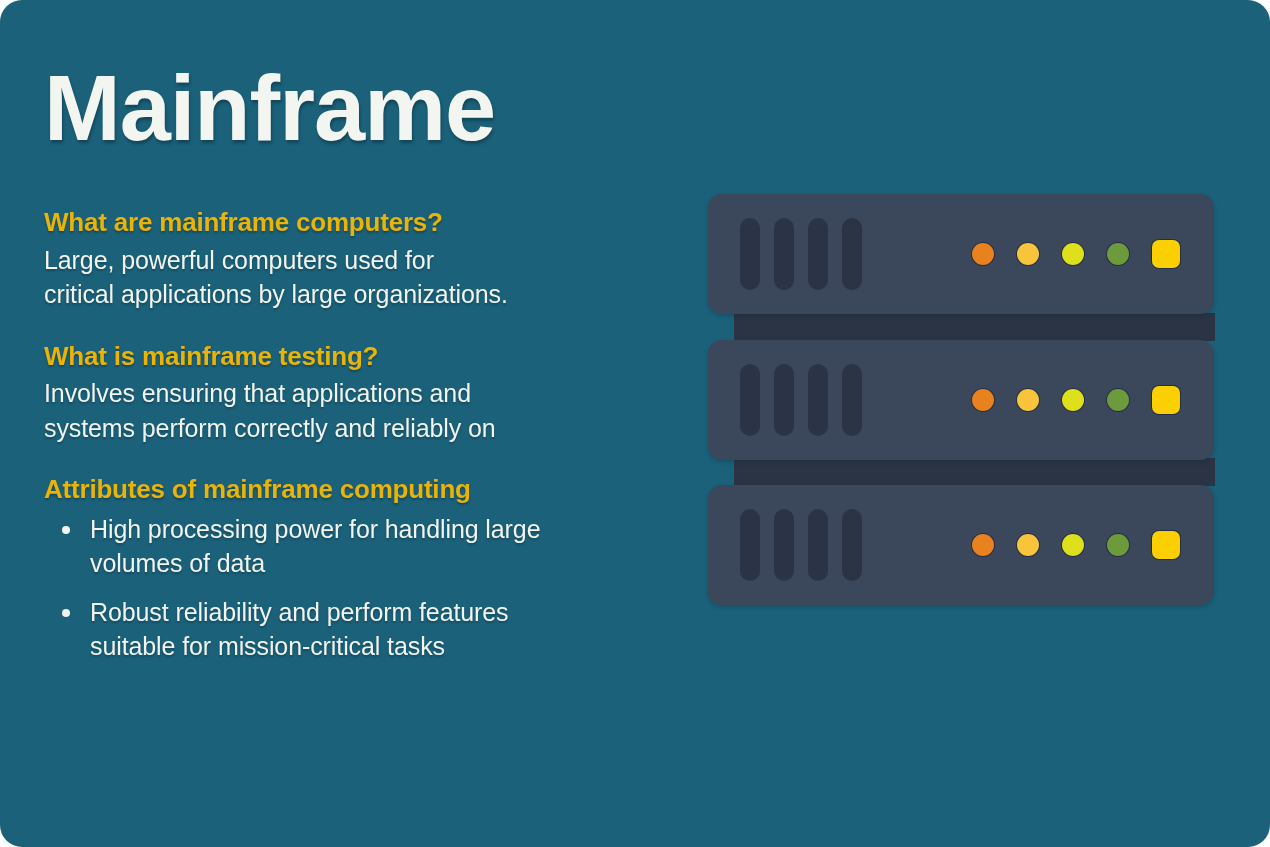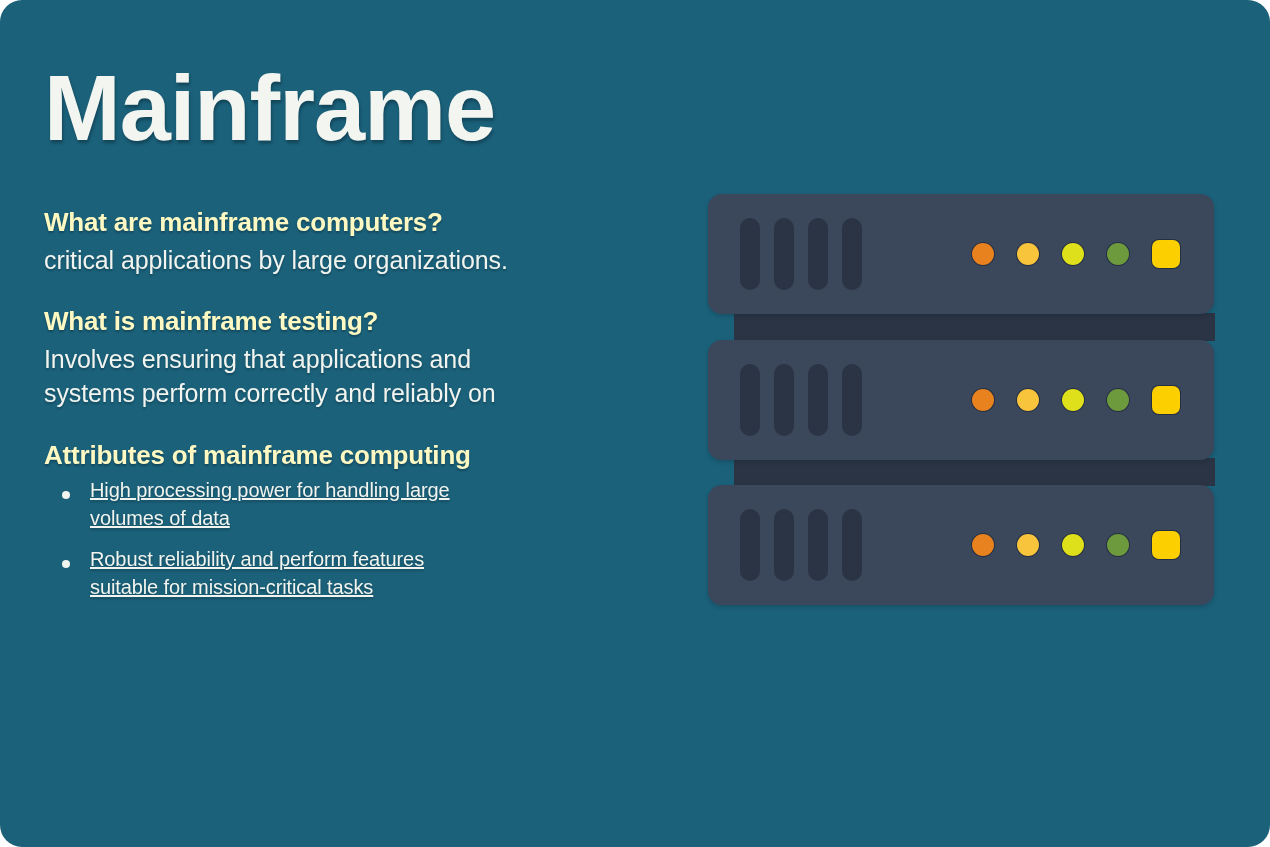--- a/index.html
+++ b/index.html
@@ -39,21 +39,21 @@
     margin: 0 0 52px 0;
   }
 
   .section {
     margin-bottom: 28px;
   }
 
   .section-heading {
     font-size: 26px;
     font-weight: bold;
-    color: #fef9c3;
+    color: #eab308;
     line-height: 1.25;
     margin: 0 0 4px 0;
     text-shadow: 0px 2px 2px rgba(8, 38, 50, 0.4);
     letter-spacing: -0.2px;
   }
 
   .section-body {
     font-size: 25px;
     font-weight: normal;
     color: #f1f4ef;
@@ -69,27 +69,26 @@
 
   .bullet-list {
     list-style: none;
     margin: 6px 0 0 0;
     padding: 0;
   }
 
   .bullet-item {
     position: relative;
     padding-left: 46px;
-    font-size: 20px;
+    font-size: 25px;
     color: #f1f4ef;
     line-height: 1.38;
     margin-bottom: 14px;
     text-shadow: 0px 2px 2px rgba(8, 38, 50, 0.35);
     letter-spacing: -0.1px;
-    text-decoration: underline;
   }
 
   .bullet-item .bullet-dot {
     position: absolute;
     left: 18px;
     top: 14px;
     width: 8px;
     height: 8px;
     border-radius: 50%;
     background: #f1f4ef;
@@ -176,20 +175,21 @@
 
 <div id="poster" style="background: rgb(27, 97, 122); border-radius: 22px;">
 
   <div id="content">
 
     <h1 id="title">Mainframe</h1>
 
     <div class="section">
       <div class="section-heading">What are mainframe computers?</div>
       <p class="section-body">
+        <span class="line">Large, powerful computers used for</span>
         <span class="line">critical applications by large organizations.</span>
       </p>
     </div>
 
     <div class="section">
       <div class="section-heading">What is mainframe testing?</div>
       <p class="section-body">
         <span class="line">Involves ensuring that applications and</span>
         <span class="line">systems perform correctly and reliably on</span>
       </p>

